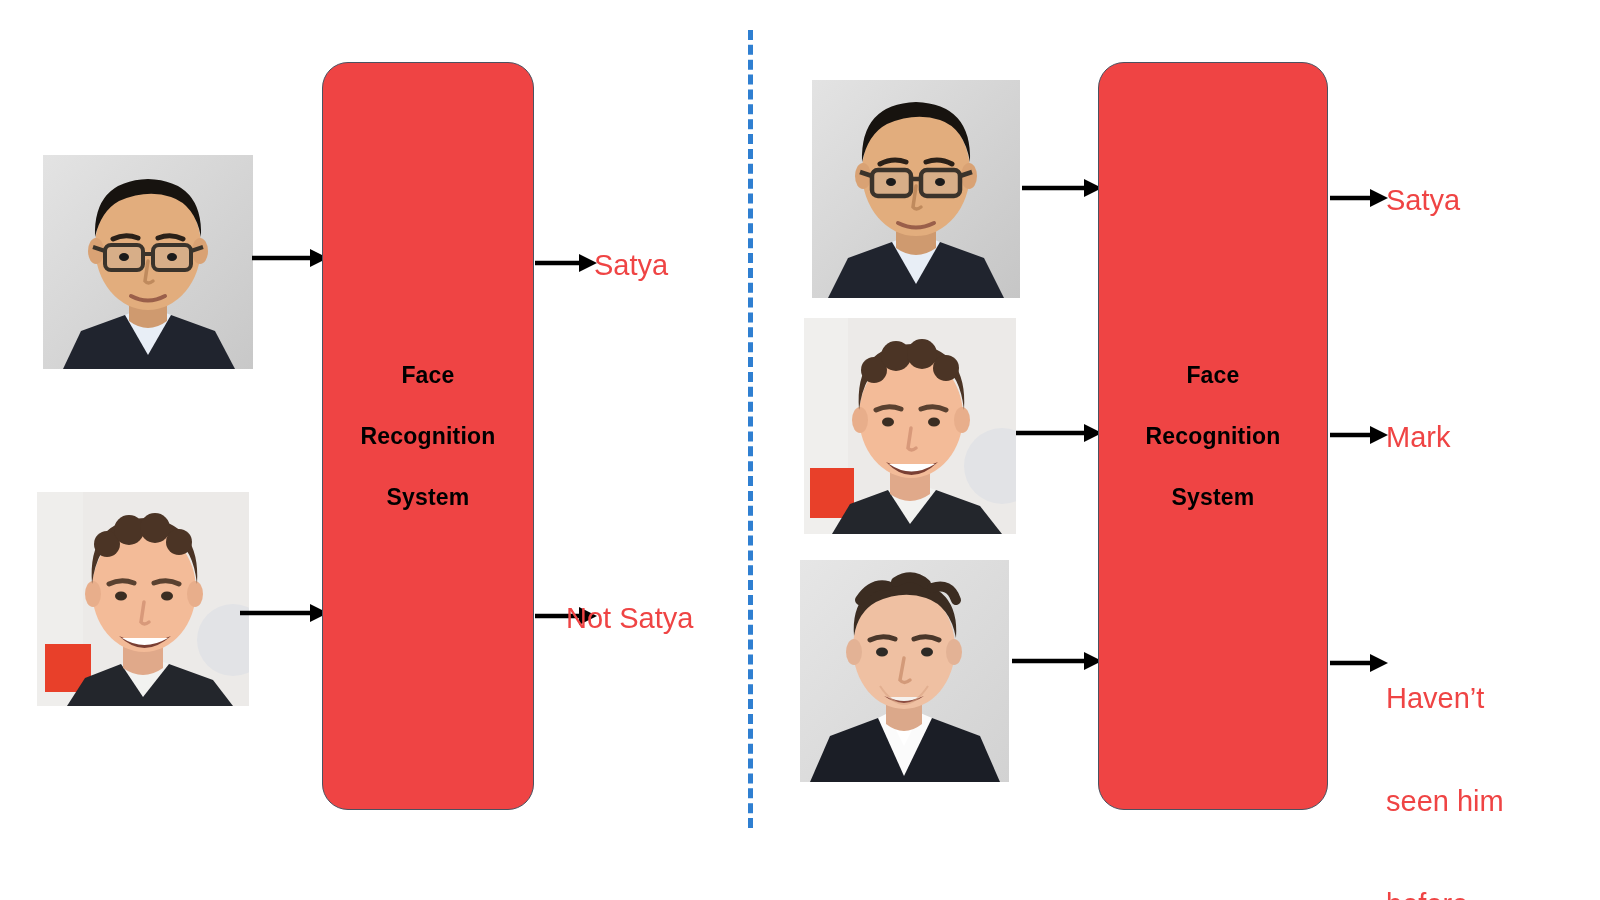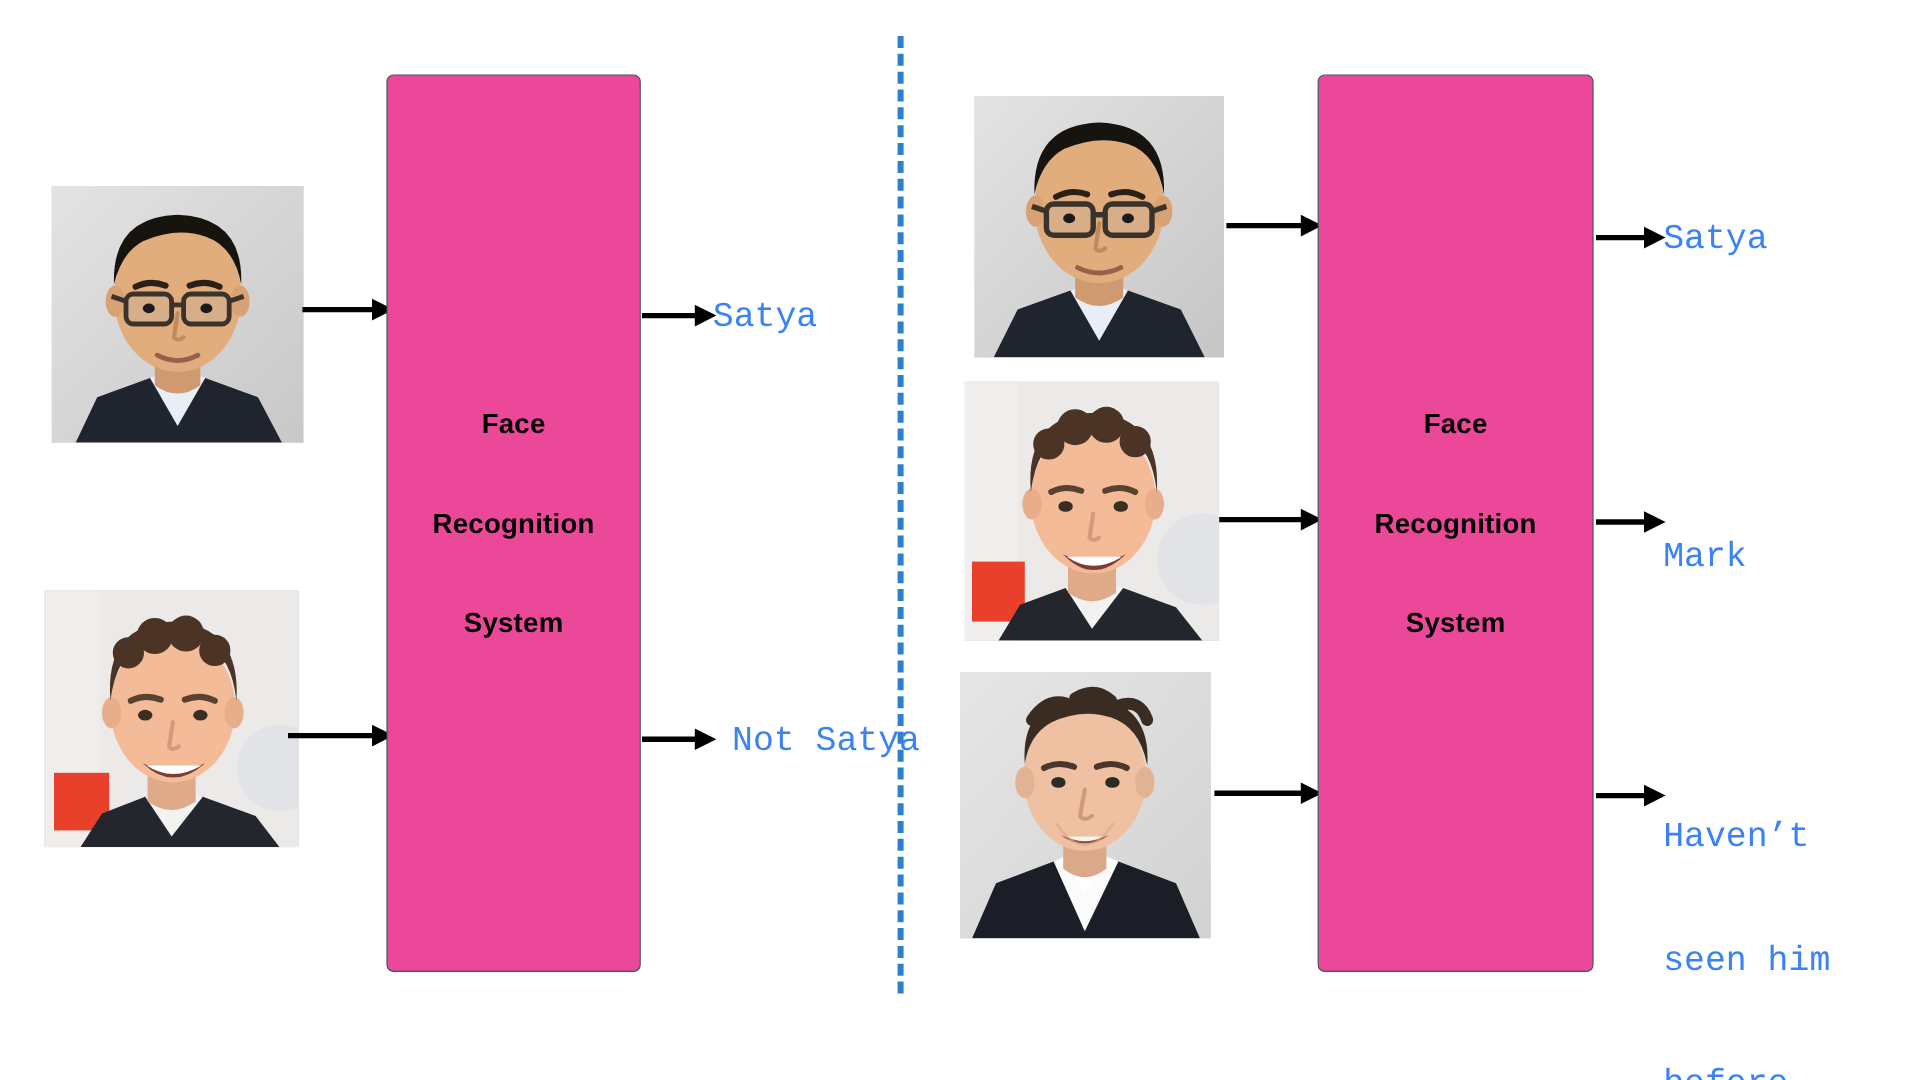--- a/index.html
+++ b/index.html
@@ -24,29 +24,28 @@
     left: 748px;
     top: 30px;
     width: 0;
     height: 798px;
     border-left: 5px dashed #2f7fd1;
   }
 
   
   .sysbox {
     position: absolute;
-    background: #ec4899;
+    background: #ef4444;
     border: 1.6px solid #4a5260;
-    border-radius: 6px;
+    border-radius: 26px;
     box-sizing: border-box;
     display: flex;
     flex-direction: column;
     align-items: center;
     justify-content: center;
-    gap: 22px;
   }
   .sysbox .line {
     font-weight: bold;
     font-size: 23px;
     color: #000000;
     line-height: 1;
     text-align: center;
     margin: 19px 0;
     letter-spacing: 0.2px;
   }
@@ -66,24 +65,23 @@
     position: absolute;
     height: 20px;
     pointer-events: none;
   }
   .arrow svg { display: block; width: 100%; height: 100%; overflow: visible; }
 
   
   .outlabel {
     position: absolute;
     font-size: 29px;
-    color: #3b82f6;
+    color: #ef4444;
     line-height: 1.18;
     white-space: pre;
-    font-family: Liberation Mono, monospace;
   }
 </style>
 </head>
 <body>
 
 <div id="stage">
 
   <div class="divider"></div>
 
   <div class="photo" id="photo-left-1" style="left:43px; top:155px; width:210px; height:214px;">
@@ -190,21 +188,21 @@
     </svg>
   </div>
   <div class="outlabel" style="left:594px; top:248px;">Satya</div>
 
   <div class="arrow" style="left:535px; top:606px; width:62px;">
     <svg viewBox="0 0 62 20" preserveAspectRatio="none">
       <line x1="0" y1="10" x2="46" y2="10" stroke="#000" stroke-width="4.5"></line>
       <polygon points="44,1 62,10 44,19" fill="#000"></polygon>
     </svg>
   </div>
-  <div class="outlabel" style="left:610px; top:601px;">Not Satya</div>
+  <div class="outlabel" style="left:566px; top:601px;">Not Satya</div>
 
   <div class="photo" id="photo-right-1" style="left:812px; top:80px; width:208px; height:218px;">
     <svg viewBox="0 0 208 218" preserveAspectRatio="none" aria-hidden="true">
       <defs>
         <linearGradient id="bgB" x1="0" y1="0" x2="1" y2="1">
           <stop offset="0%" stop-color="#e3e3e3"></stop>
             <stop offset="100%" stop-color="#c6c6c6"></stop>
         </linearGradient>
       </defs>
       <rect width="208" height="218" fill="url(#bgB)"></rect>
@@ -332,21 +330,21 @@
     </svg>
   </div>
   <div class="outlabel" style="left:1386px; top:183px;">Satya</div>
 
   <div class="arrow" style="left:1330px; top:425px; width:58px;">
     <svg viewBox="0 0 58 20" preserveAspectRatio="none">
       <line x1="0" y1="10" x2="42" y2="10" stroke="#000" stroke-width="4.5"></line>
       <polygon points="40,1 58,10 40,19" fill="#000"></polygon>
     </svg>
   </div>
-  <div class="outlabel" style="left:1386px; top:420px;margin-top:28px;">Mark</div>
+  <div class="outlabel" style="left:1386px; top:420px;">Mark</div>
 
   <div class="arrow" style="left:1330px; top:653px; width:58px;">
     <svg viewBox="0 0 58 20" preserveAspectRatio="none">
       <line x1="0" y1="10" x2="42" y2="10" stroke="#000" stroke-width="4.5"></line>
       <polygon points="40,1 58,10 40,19" fill="#000"></polygon>
     </svg>
   </div>
   <div class="outlabel" style="left:1386px; top:613px;">
     <div>Haven’t</div>
     <div>seen him</div>

